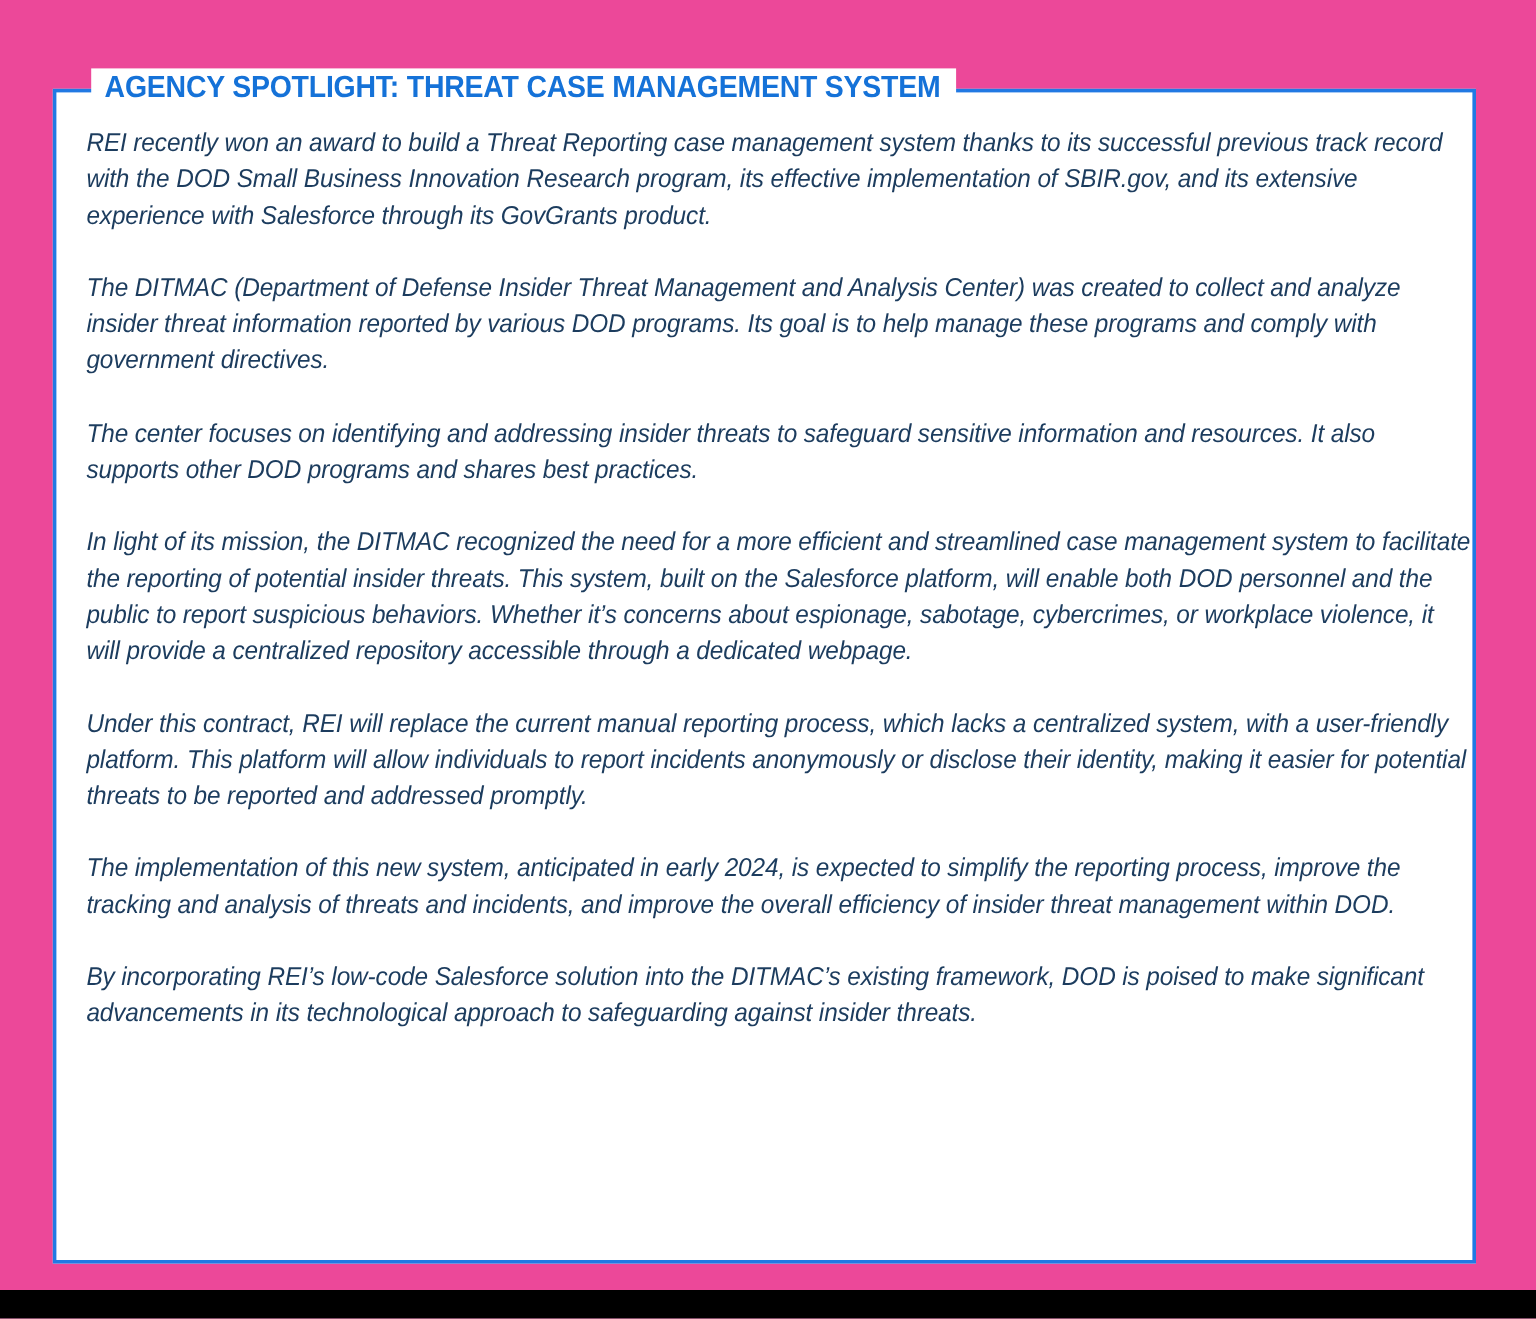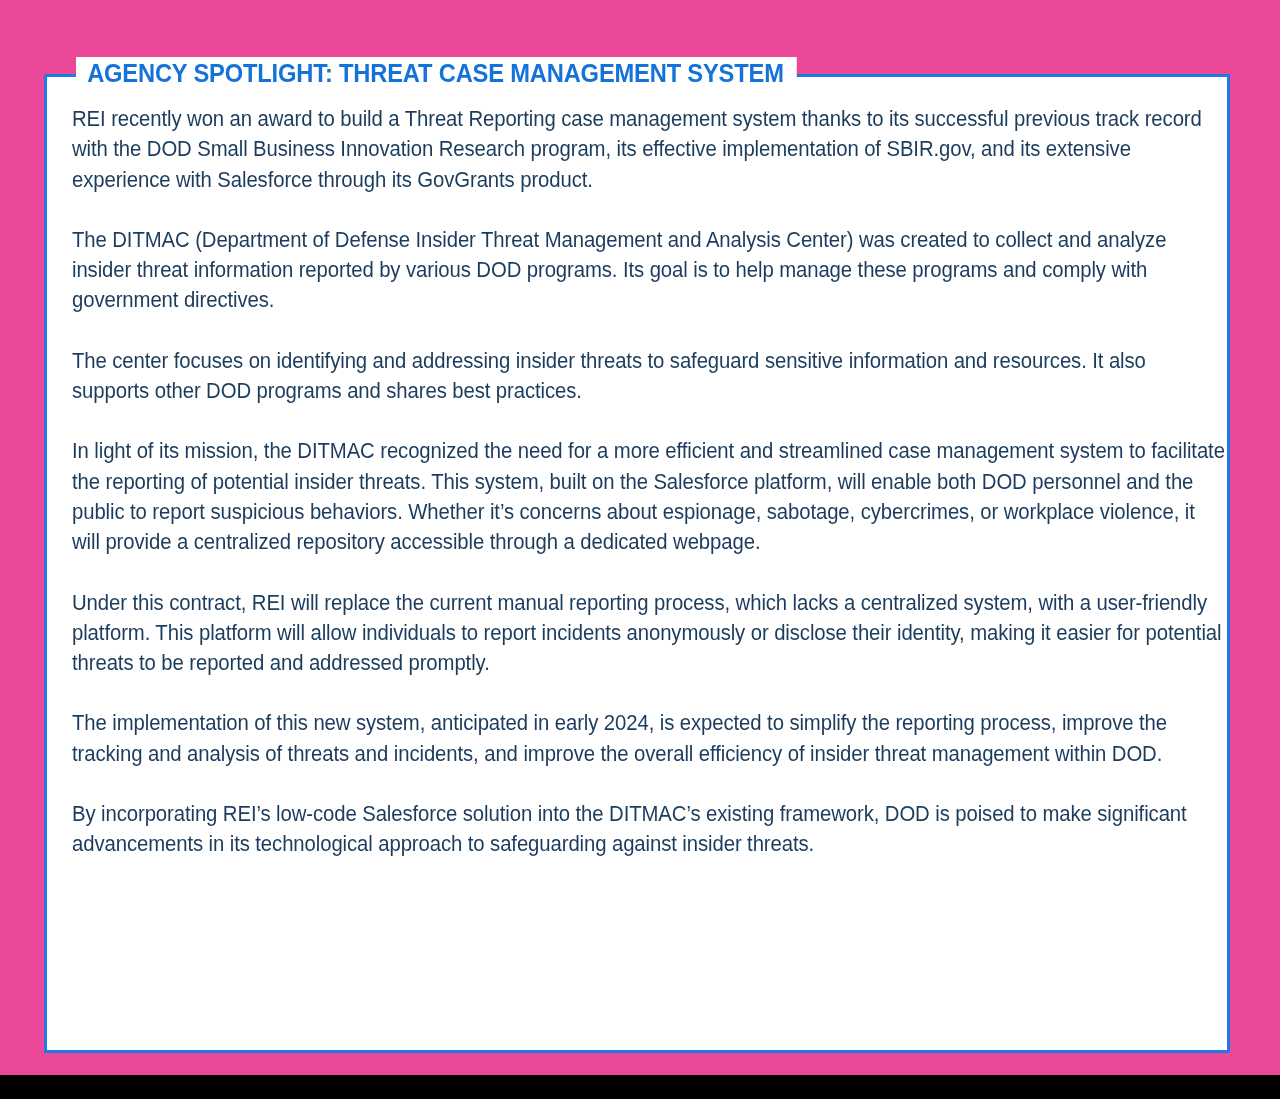--- a/index.html
+++ b/index.html
@@ -48,20 +48,21 @@
     z-index: 3;
   }
 
   .panel-body {
     position: absolute;
     left: 44px;
     top: 104px;
     width: 1186px;
     padding: 0 22px 0 28px;
     z-index: 2;
+    font-style: italic;
   }
 
   .para {
     color: #1c3c5e;
     font-family: "Liberation Sans", sans-serif;
     font-size: 21.5px;
     line-height: 30.3px;
     letter-spacing: -0.1px;
     margin-bottom: 30px;
     transform: scaleX(0.945);

